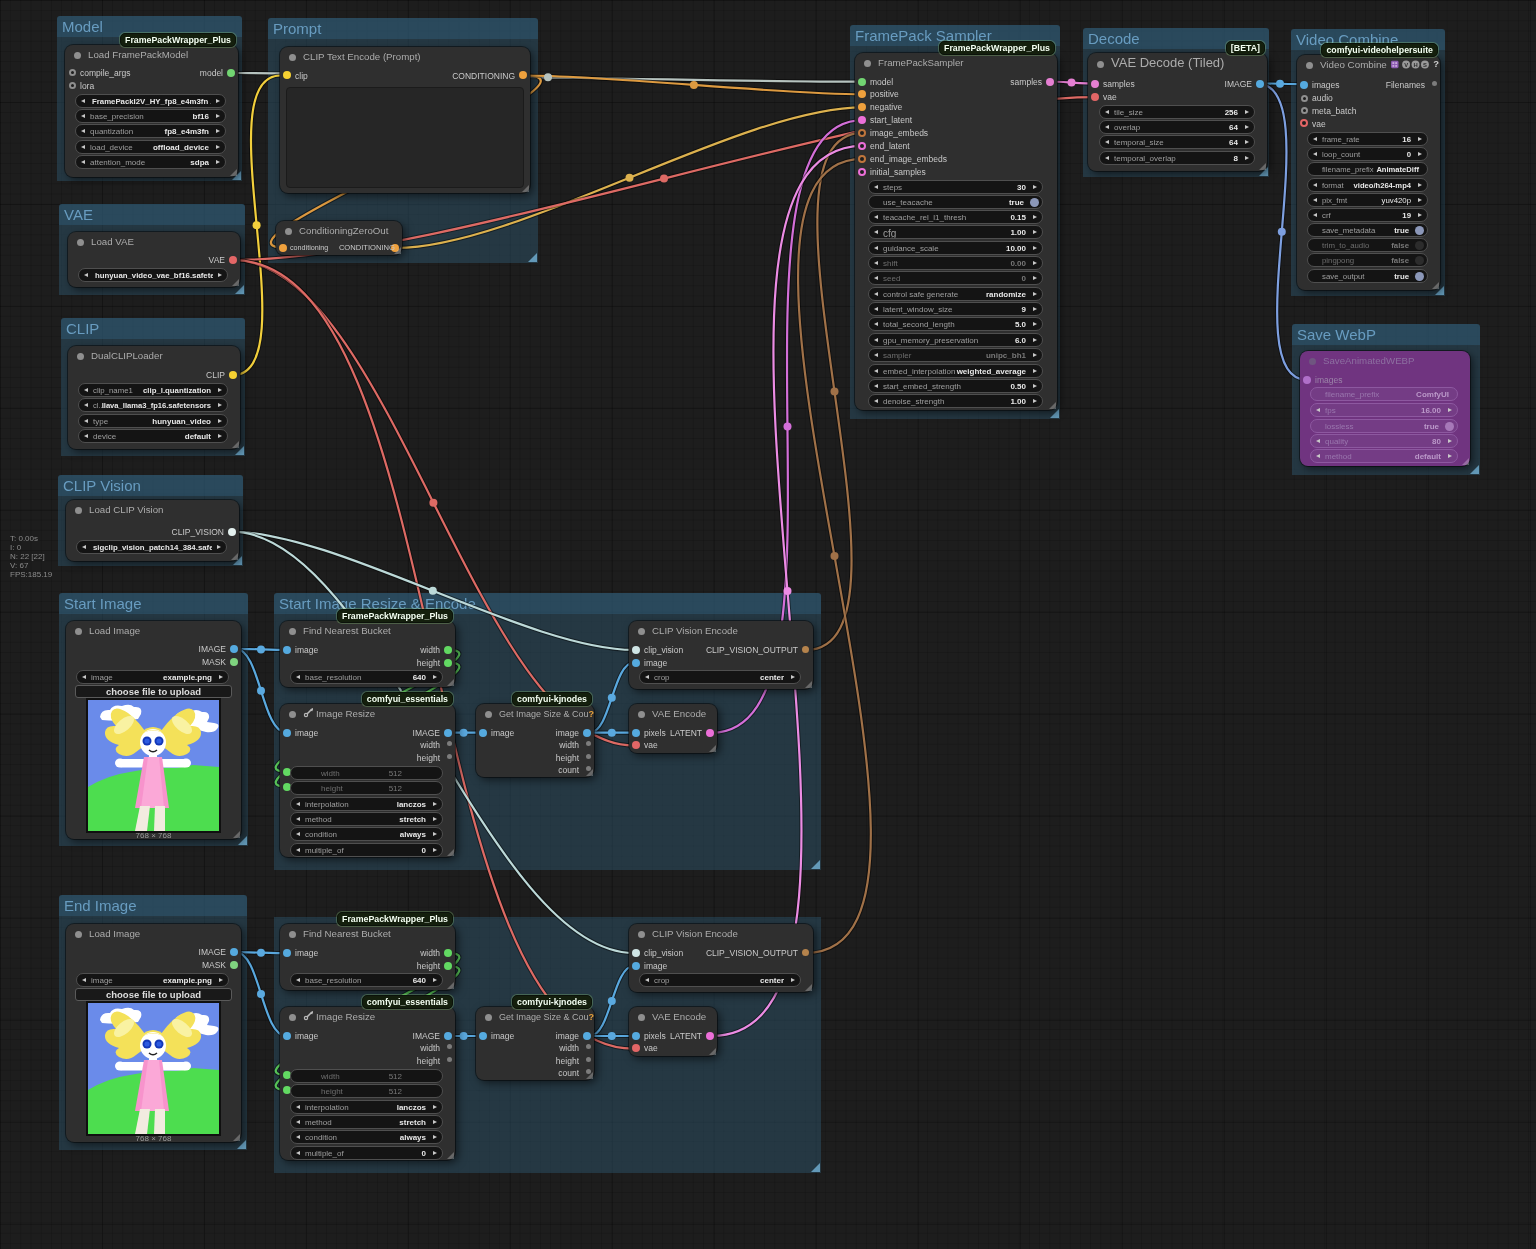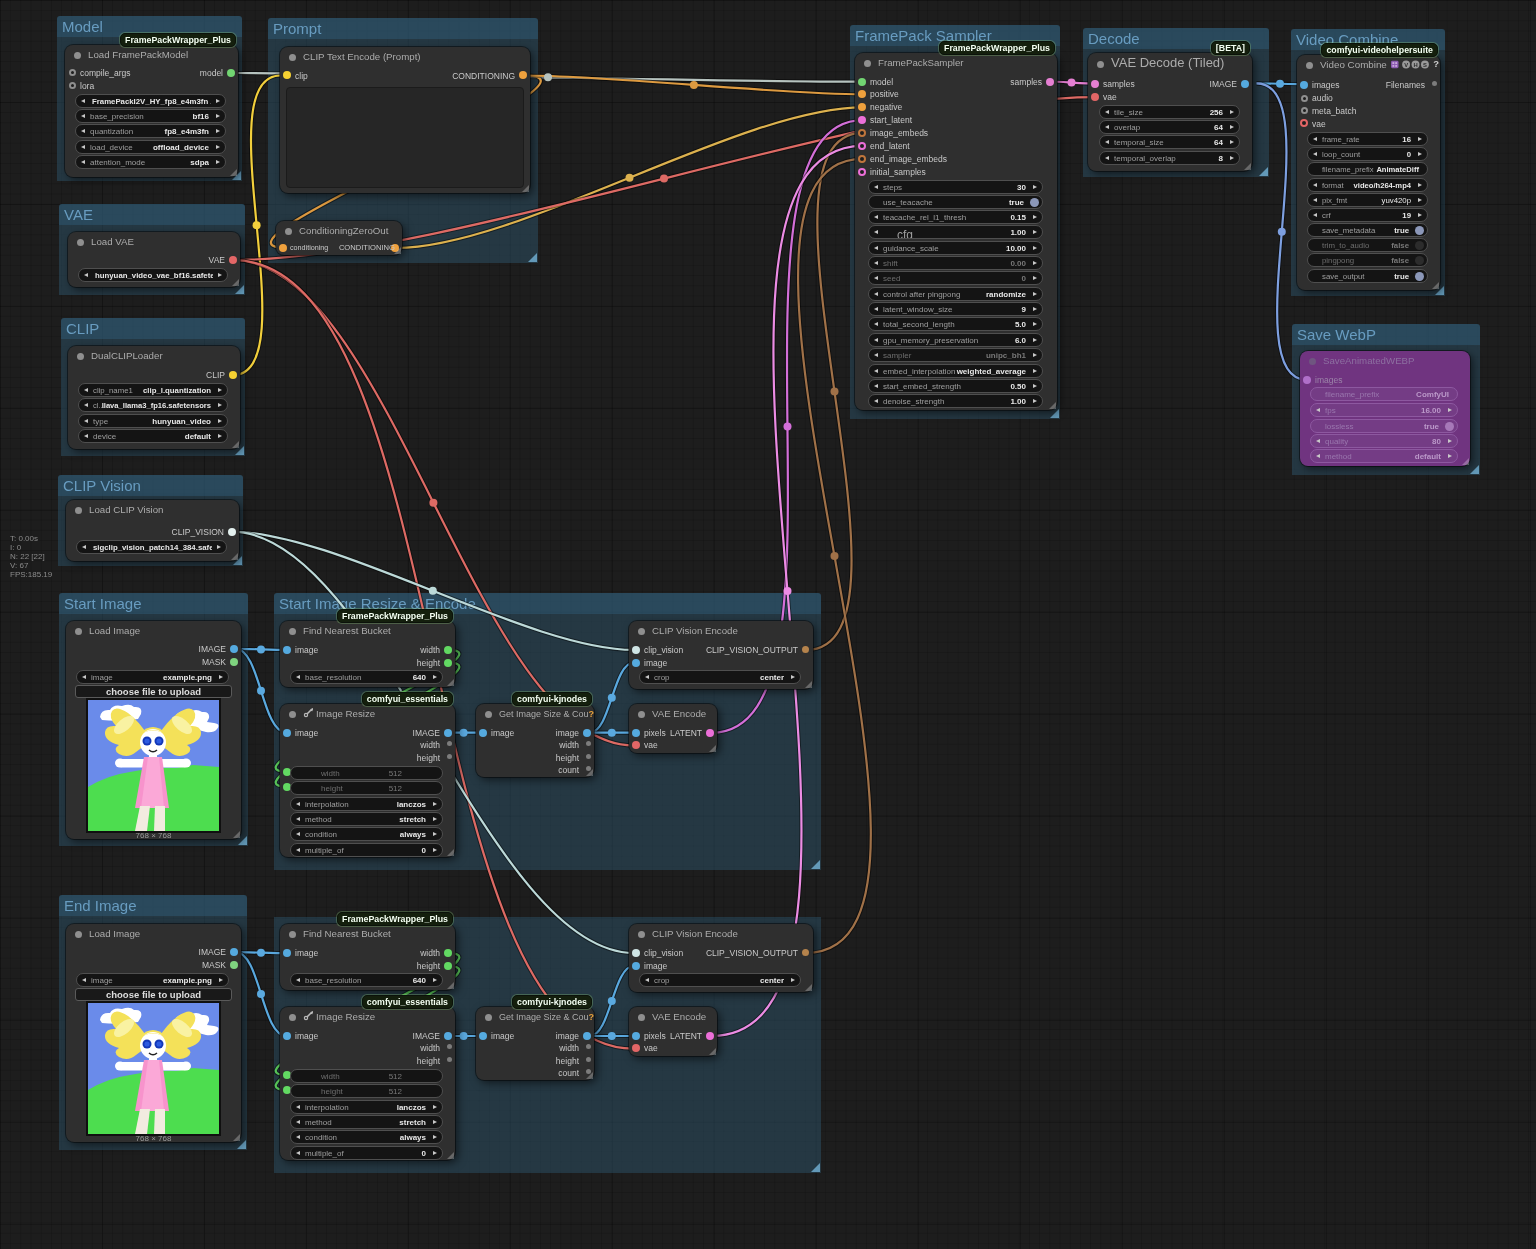--- a/index.html
+++ b/index.html
@@ -416,21 +416,21 @@
       </div>
       <div class="w" style="left:13px;right:14px;top:157px">
         <i class="al"></i>
         <i class="ar"></i>
         <span class="wk" style="left:14px;color:#9f9f9f;font-size:8px;">teacache_rel_l1_thresh</span>
         <span class="wv" style="right:16px;color:#e8e8e8;font-size:8px;font-weight:bold;">0.15</span>
       </div>
       <div class="w" style="left:13px;right:14px;top:172px">
         <i class="al"></i>
         <i class="ar"></i>
-        <span class="wk" style="left:14px;color:#9f9f9f;font-size:12px;margin-left:14px;">cfg</span>
+        <span class="wk" style="left:14px;color:#9f9f9f;font-size:10px;">cfg</span>
         <span class="wv" style="right:16px;color:#e8e8e8;font-size:8px;font-weight:bold;">1.00</span>
       </div>
       <div class="w" style="left:13px;right:14px;top:188px">
         <i class="al"></i>
         <i class="ar"></i>
         <span class="wk" style="left:14px;color:#9f9f9f;font-size:8px;">guidance_scale</span>
         <span class="wv" style="right:16px;color:#e8e8e8;font-size:8px;font-weight:bold;">10.00</span>
       </div>
       <div class="w" style="left:13px;right:14px;top:203px">
         <i class="al"></i>
@@ -440,21 +440,21 @@
       </div>
       <div class="w" style="left:13px;right:14px;top:218px">
         <i class="al"></i>
         <i class="ar"></i>
         <span class="wk" style="left:14px;color:#6e6e6e;font-size:8px;">seed</span>
         <span class="wv" style="right:16px;color:#787878;font-size:8px;font-weight:bold;">0</span>
       </div>
       <div class="w" style="left:13px;right:14px;top:234px">
         <i class="al"></i>
         <i class="ar"></i>
-        <span class="wk" style="left:14px;color:#9f9f9f;font-size:8px;">control after pingpong</span>
+        <span class="wk" style="left:14px;color:#9f9f9f;font-size:8px;">control safe generate</span>
         <span class="wv" style="right:16px;color:#e8e8e8;font-size:8px;font-weight:bold;">randomize</span>
       </div>
       <div class="w" style="left:13px;right:14px;top:249px">
         <i class="al"></i>
         <i class="ar"></i>
         <span class="wk" style="left:14px;color:#9f9f9f;font-size:8px;">latent_window_size</span>
         <span class="wv" style="right:16px;color:#e8e8e8;font-size:8px;font-weight:bold;">9</span>
       </div>
       <div class="w" style="left:13px;right:14px;top:264px">
         <i class="al"></i>
@@ -486,21 +486,21 @@
         <span class="wk" style="left:14px;color:#9f9f9f;font-size:8px;">start_embed_strength</span>
         <span class="wv" style="right:16px;color:#e8e8e8;font-size:8px;font-weight:bold;">0.50</span>
       </div>
       <div class="w" style="left:13px;right:14px;top:341px">
         <i class="al"></i>
         <i class="ar"></i>
         <span class="wk" style="left:14px;color:#9f9f9f;font-size:8px;">denoise_strength</span>
         <span class="wv" style="right:16px;color:#e8e8e8;font-size:8px;font-weight:bold;">1.00</span>
       </div>
     </div>
-    <div class="n" style="left:1088px;top:53px;width:164px;height:118px">
+    <div class="n" style="left:1088px;top:53px;width:179px;height:118px">
       <div class="badge">[BETA]</div>
       <div class="nt" style="color:#acacac;font-size:13px"><span class="ndot" style="background:#8f8f8f"></span>VAE Decode (Tiled)</div>
       <span class="pin" style="left:3px;top:27px;background:#e57fd2;width:8px;height:8px;"></span>
       <span class="plab" style="left:15px;top:26px;color:#c9c9c9;font-size:8.5px">samples</span>
       <span class="pin" style="left:3px;top:40px;background:#e36666;width:8px;height:8px;"></span>
       <span class="plab" style="left:15px;top:39px;color:#c9c9c9;font-size:8.5px">vae</span>
       <span class="pin" style="right:3px;top:27px;background:#55aadf;width:8px;height:8px;"></span>
       <span class="plab" style="right:15px;top:26px;color:#c9c9c9;text-align:right;font-size:8.5px">IMAGE</span>
       <div class="w" style="left:11px;right:12px;top:52px">
         <i class="al"></i>

